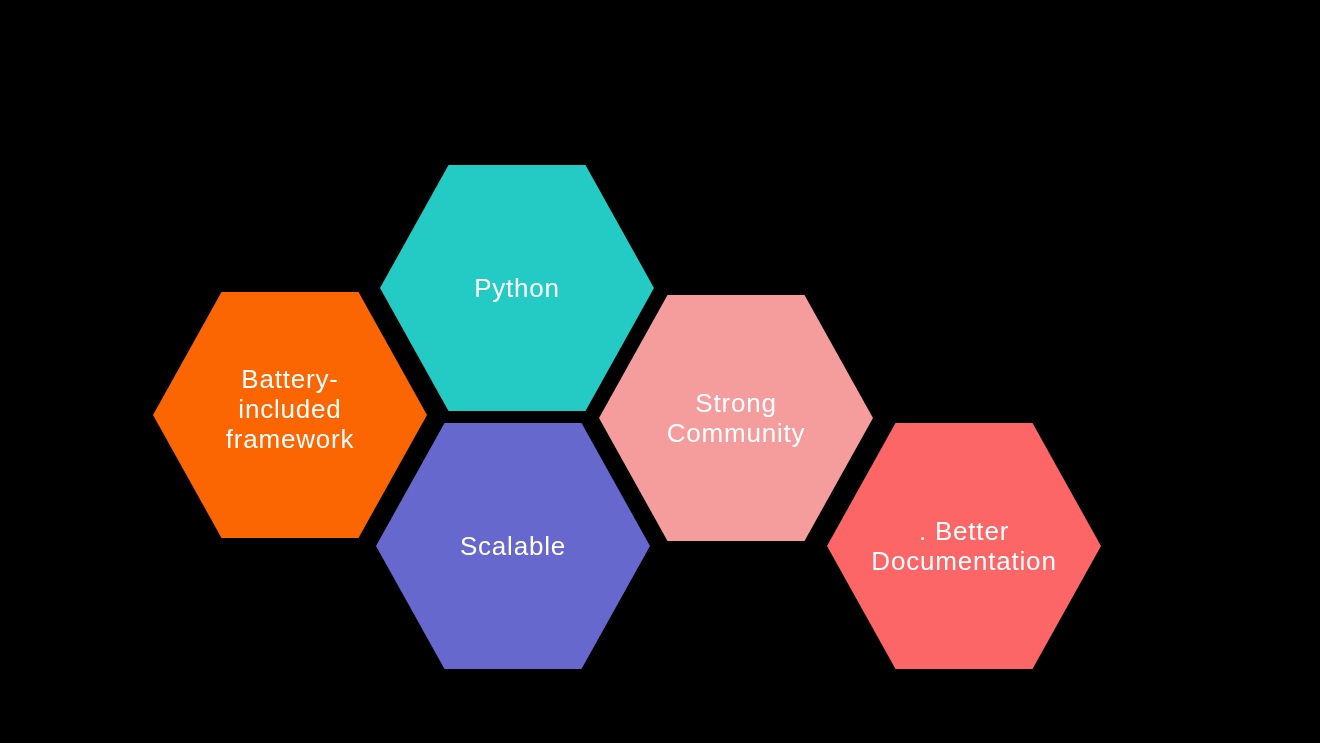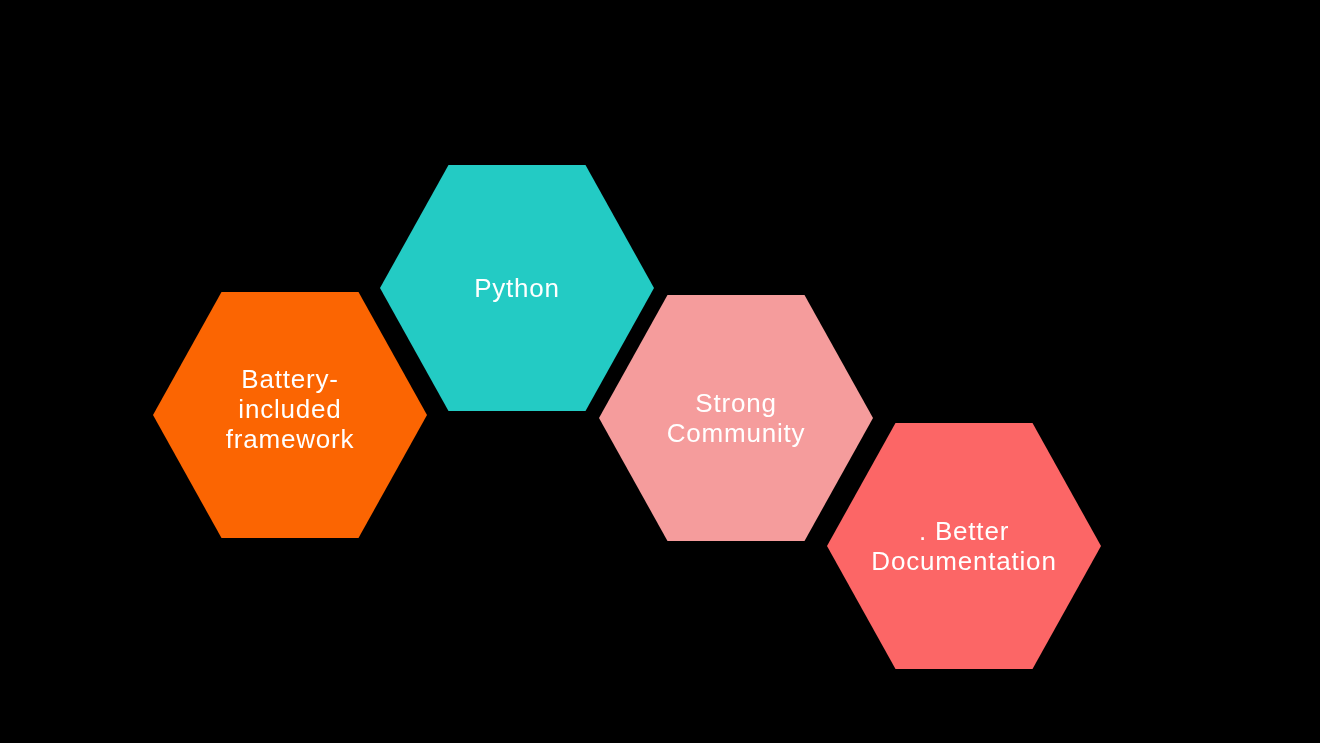--- a/index.html
+++ b/index.html
@@ -51,20 +51,23 @@
   <div class="hex hex-python" style="background-color: rgb(35, 203, 196);">
     <span class="hex-label" style="color: rgb(255, 255, 255);">Python</span>
   </div>
 
   <div class="hex hex-battery" style="background-color: rgb(251, 101, 2);">
     <span class="hex-label" style="color: rgb(255, 255, 255);">Battery-
 included
 framework</span>
   </div>
 
+  <div class="hex hex-scalable" style="background-color: rgb(102, 104, 206);">
+    <span class="hex-label" style="color: rgb(255, 255, 255);">Scalable</span>
+  </div>
 
   <div class="hex hex-documentation" style="background-color: rgb(252, 102, 102);">
     <span class="hex-label" style="color: rgb(255, 255, 255);">. Better
 Documentation</span>
   </div>
 
   <div class="hex hex-community" style="background-color: rgb(245, 156, 156);">
     <span class="hex-label" style="color: rgb(255, 255, 255);">Strong
 Community</span>
   </div>

